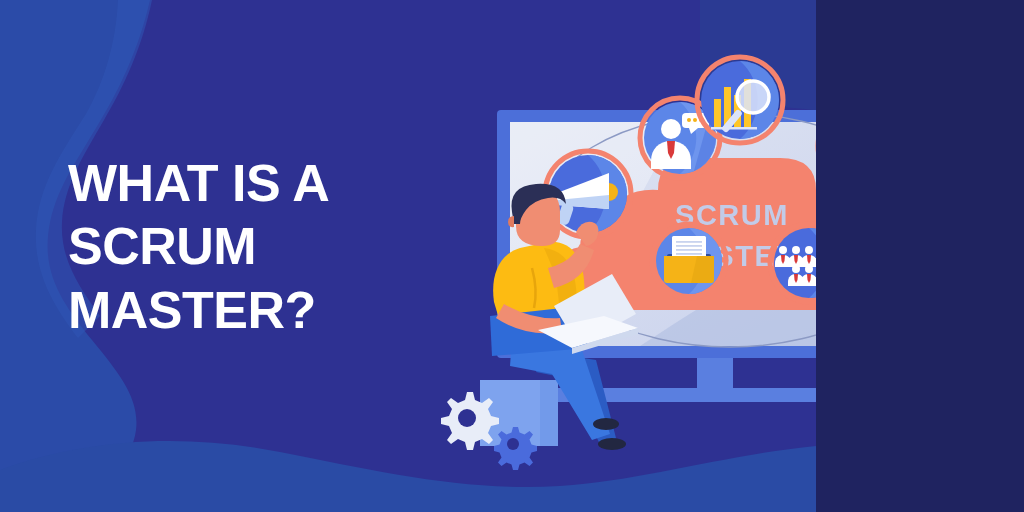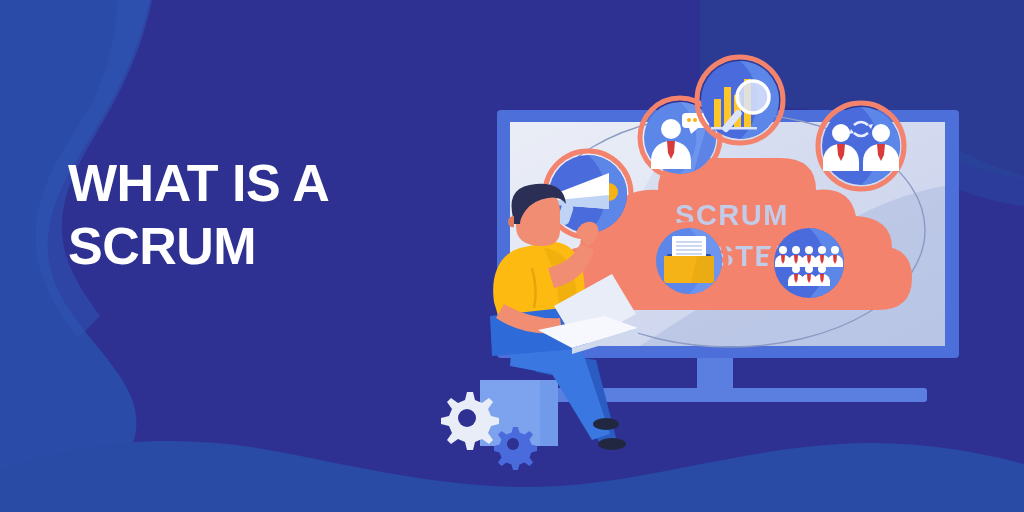--- a/index.html
+++ b/index.html
@@ -6,21 +6,21 @@
   html, body {
     margin: 0;
     padding: 0;
     background: #1f2360;
   }
   body {
     font-family: "Liberation Sans", sans-serif;
   }
   #banner {
     position: relative;
-    width: 1024px;
+    width: 816px;
     height: 512px;
     overflow: hidden;
     background: #be185d;
   }
   #bg-layer {
     position: absolute;
     inset: 0;
     width: 1024px;
     height: 512px;
   }
@@ -73,20 +73,21 @@
 
     <path fill="#2A3C93" d="M700,118 C770,96 840,108 912,142 C960,164 996,176 1024,178
              L1024,0 L700,0 Z" opacity="0.85"></path>
     <path fill="#2A4BA5" opacity="0.45" d="M742,122 C812,100 884,112 950,146 C986,164 1008,172 1024,176
              L1024,206 C988,202 948,188 906,166 C846,136 790,126 742,140 Z"></path>
   </svg>
 
   <div id="headline">
     <span class="hl-line">WHAT IS A</span>
     <span class="hl-line">SCRUM</span>
+    <span class="hl-line">MASTER?</span>
   </div>
 
   <div id="illustration">
     <svg width="584" height="512" viewBox="0 0 584 512" aria-hidden="true">
 
       <defs>
         <clipPath id="screenClip">
           <rect x="70" y="122" width="435" height="240"></rect>
         </clipPath>
         <linearGradient id="screenGrad" x1="0" y1="0" x2="1" y2="1">

